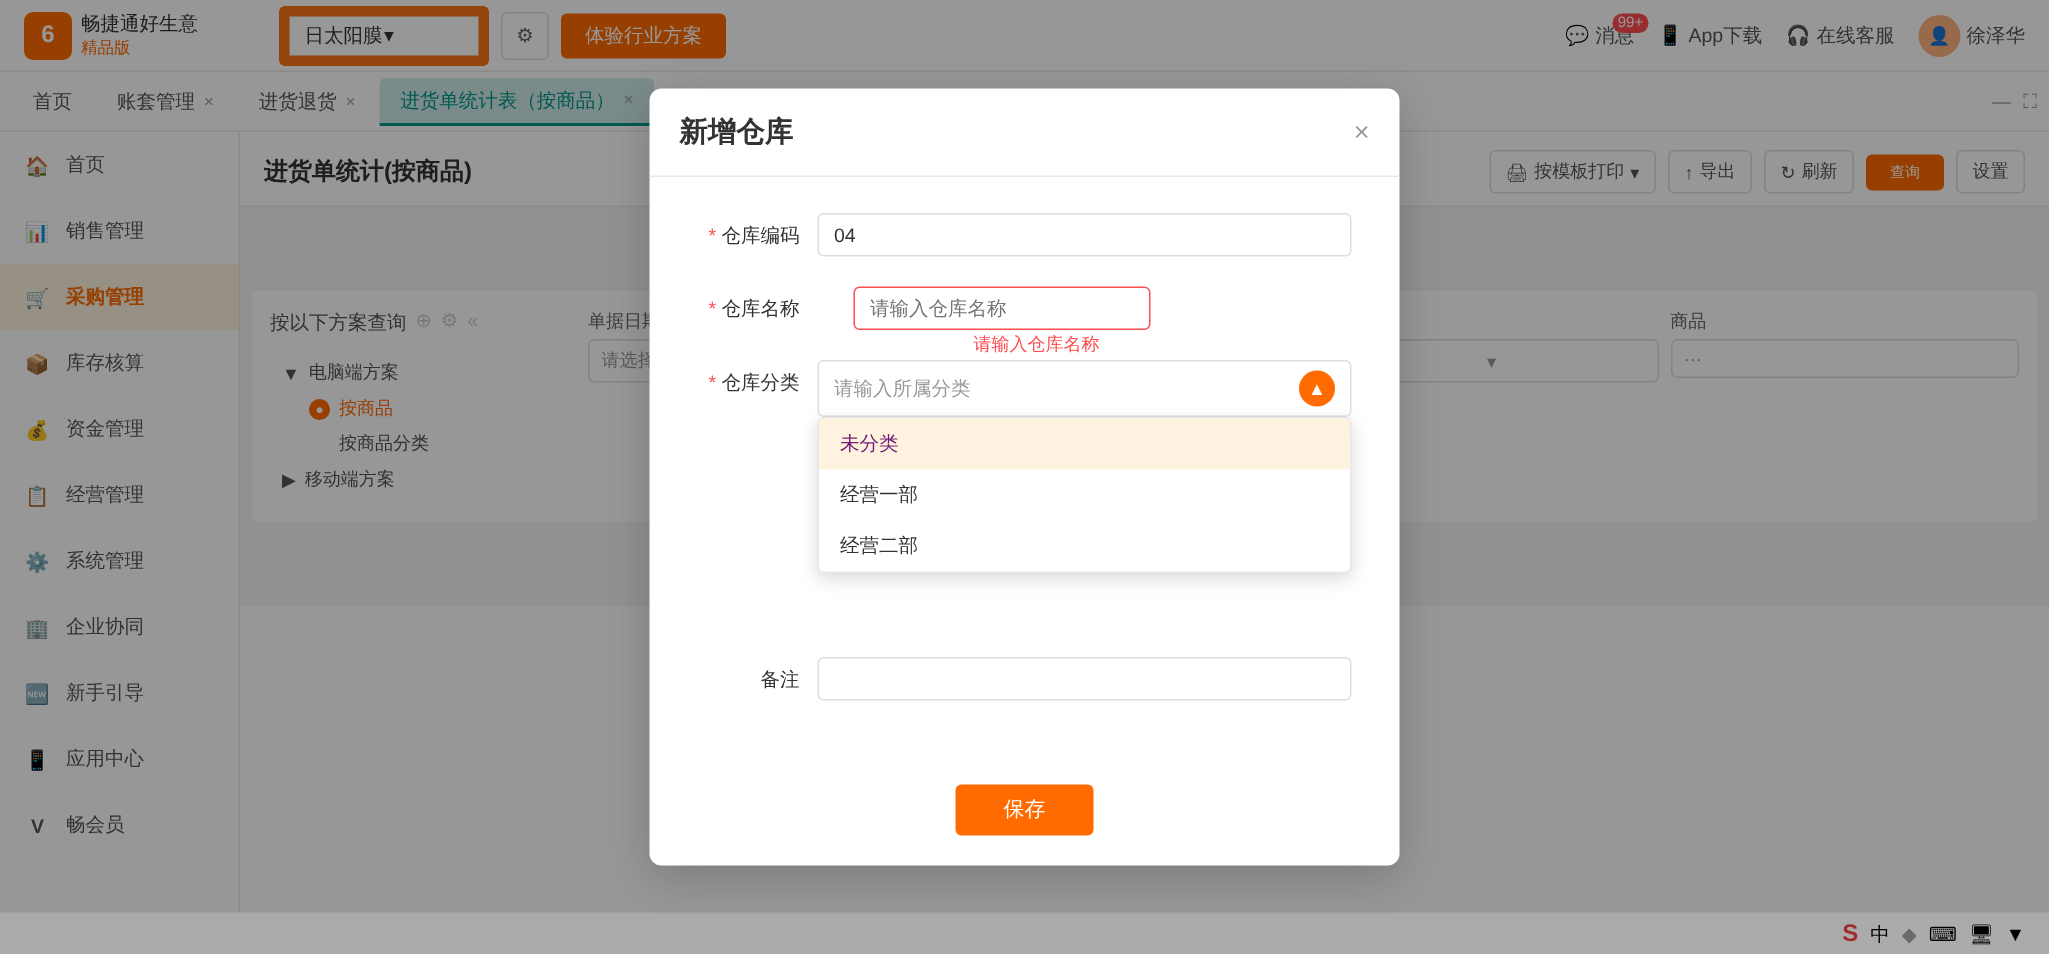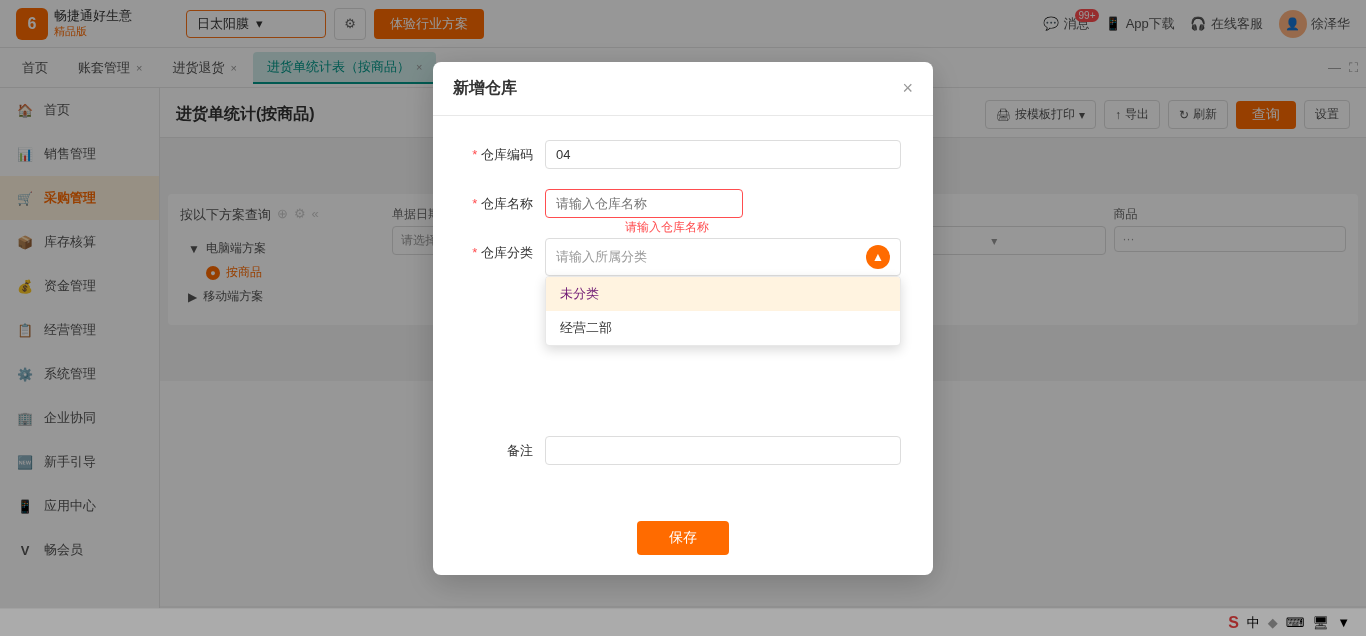--- a/index.html
+++ b/index.html
@@ -32,21 +32,21 @@
       color: white;
       font-weight: bold;
       font-size: 16px;
       margin-right: 6px;
     }
     .logo-text { font-size: 13px; color: #333; line-height: 1.3; }
     .logo-sub { font-size: 11px; color: #ff6b00; }
     .store-selector {
       display: flex;
       align-items: center;
-      border: 1px solid #f97316;
+      border: 7px solid #f97316;
       border-radius: 4px;
       padding: 4px 10px;
       margin-left: 10px;
       cursor: pointer;
       min-width: 140px;
       color: #333;
     }
     .store-selector span { flex: 1; }
     .gear-btn {
       width: 32px; height: 32px;
@@ -191,21 +191,21 @@
     .page-title { font-size: 16px; font-weight: bold; color: #333; }
     .page-actions { display: flex; align-items: center; gap: 8px; }
     .action-btn {
       display: flex; align-items: center; gap: 4px;
       border: 1px solid #ddd; border-radius: 4px;
       padding: 5px 10px; cursor: pointer; font-size: 12px; color: #555;
       background: white;
     }
     .orange-btn {
       background: #ff6b00; color: white; border: none;
-      border-radius: 4px; padding: 5px 16px; cursor: pointer; font-size: 14px;
+      border-radius: 4px; padding: 5px 16px; cursor: pointer; font-size: 10px;
     }
 
     
     .filter-area {
       background: #fff;
       margin: 8px;
       border-radius: 4px;
       padding: 12px;
     }
     .filter-title {
@@ -269,21 +269,21 @@
       position: relative;
       overflow: visible;
     }
     .modal-header {
       padding: 16px 20px;
       border-bottom: 1px solid #e8e8e8;
       display: flex;
       align-items: center;
       justify-content: space-between;
     }
-    .modal-title { font-size: 16px; font-weight: bold; color: #333; }
+    .modal-title { font-size: 19px; font-weight: bold; color: #333; }
     .modal-close {
       cursor: pointer; color: #999; font-size: 18px; line-height: 1;
     }
     .modal-body {
       padding: 24px 32px;
     }
     .form-row {
       display: flex;
       align-items: flex-start;
       margin-bottom: 20px;
@@ -583,20 +583,24 @@
               </div>
               <div class="scheme-tree">
                 <div class="tree-item">
                   <span>▼</span>
                   <span>电脑端方案</span>
                 </div>
                 <div class="tree-sub">
                   <div class="tree-item selected">
                     <span class="bullet">●</span>
                     <span>按商品</span>
+                  </div>
+                  <div class="tree-item">
+                    <span style="width:14px;"></span>
+                    <span>按商品分类</span>
                   </div>
                 </div>
                 <div class="tree-item">
                   <span>▶</span>
                   <span>移动端方案</span>
                 </div>
               </div>
             </div>
 
             <div class="filter-main">
@@ -660,21 +664,21 @@
     <div class="modal-body">
 
       <div class="form-row">
         <div class="form-label">
           <span class="required">*</span>
           <span>仓库编码</span>
         </div>
         <input class="form-control" type="text" value="04" style="">
       </div>
 
-      <div class="form-row" style="position:relative;">
+      <div class="form-row" style="position:relative;gap:24px;">
         <div class="form-label">
           <span class="required">*</span>
           <span>仓库名称</span>
         </div>
         <div class="form-control-wrapper">
           <input class="form-control error-border" type="text" placeholder="请输入仓库名称" style="">
           <div class="error-msg">请输入仓库名称</div>
         </div>
       </div>
 
@@ -683,20 +687,21 @@
           <span class="required">*</span>
           <span>仓库分类</span>
         </div>
         <div class="dropdown-field">
           <span>请输入所属分类</span>
           <div class="dropdown-arrow">▲</div>
         </div>
 
         <div class="dropdown-list">
           <div class="dropdown-item selected">未分类</div>
+          <div class="dropdown-item">经营一部</div>
           <div class="dropdown-item">经营二部</div>
         </div>
       </div>
 
       <div class="form-row" style="margin-top: 160px;">
         <div class="form-label">备注</div>
         <input class="form-control" type="text" placeholder="" style="">
       </div>
     </div>
 

